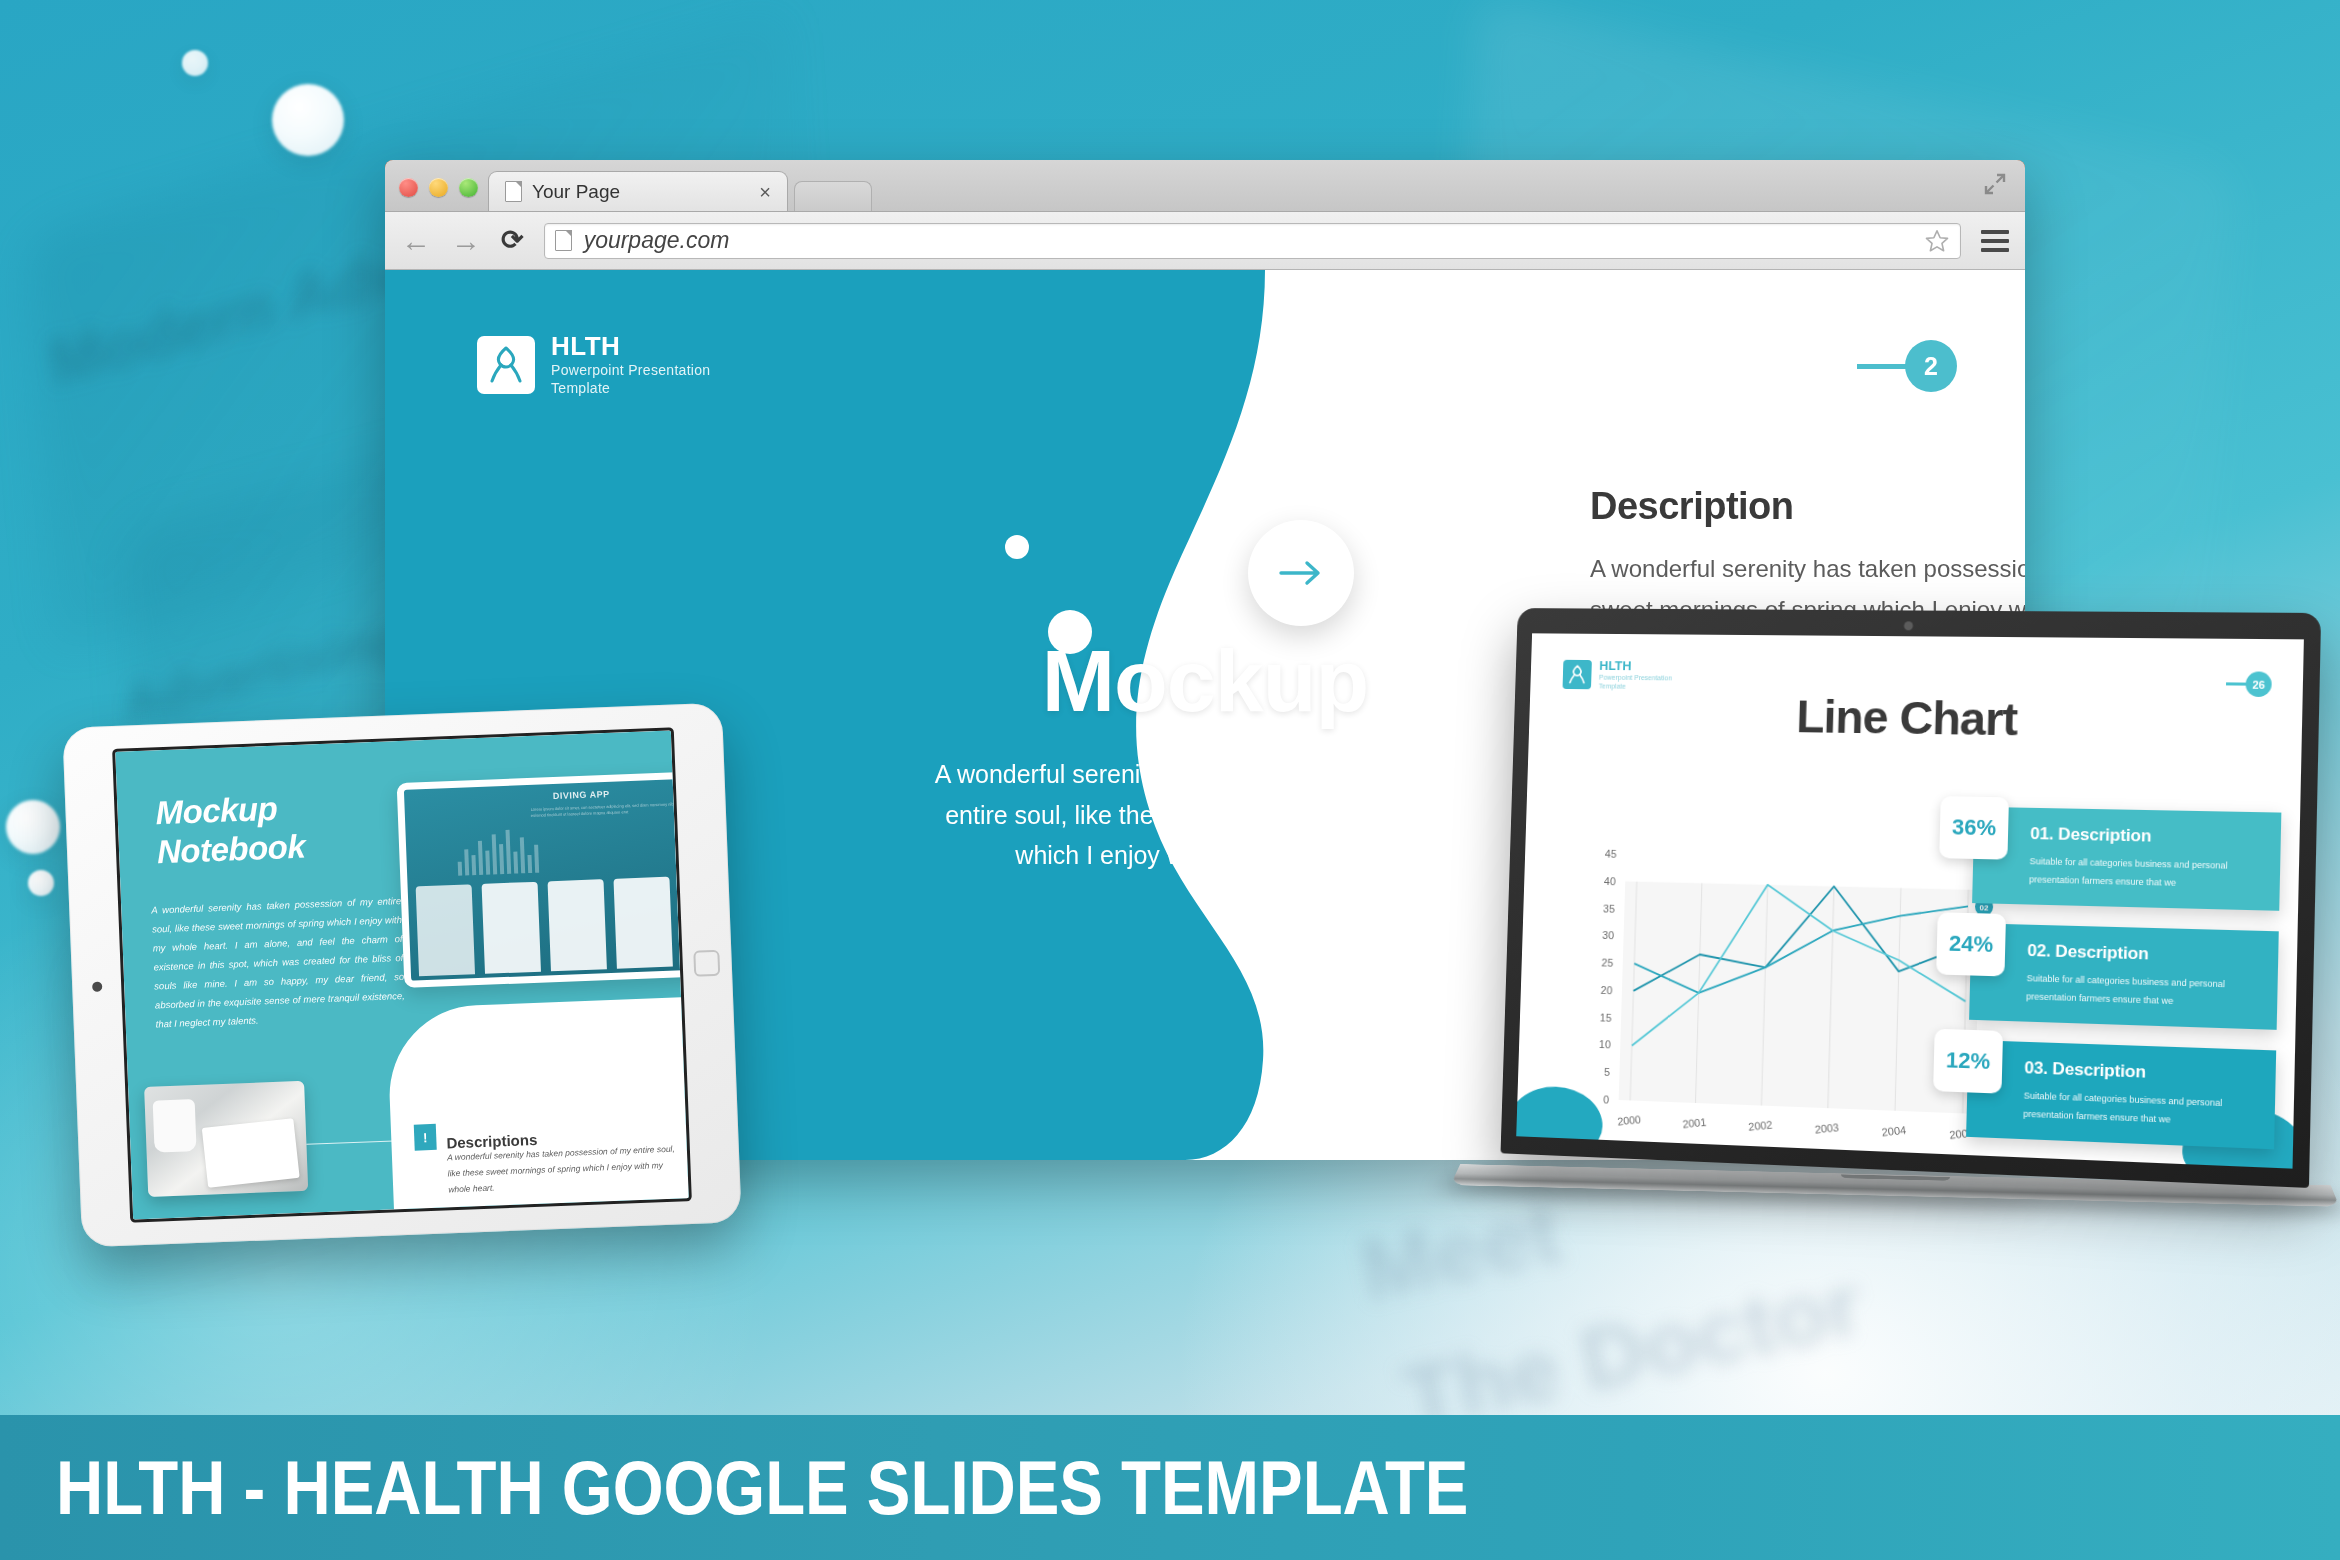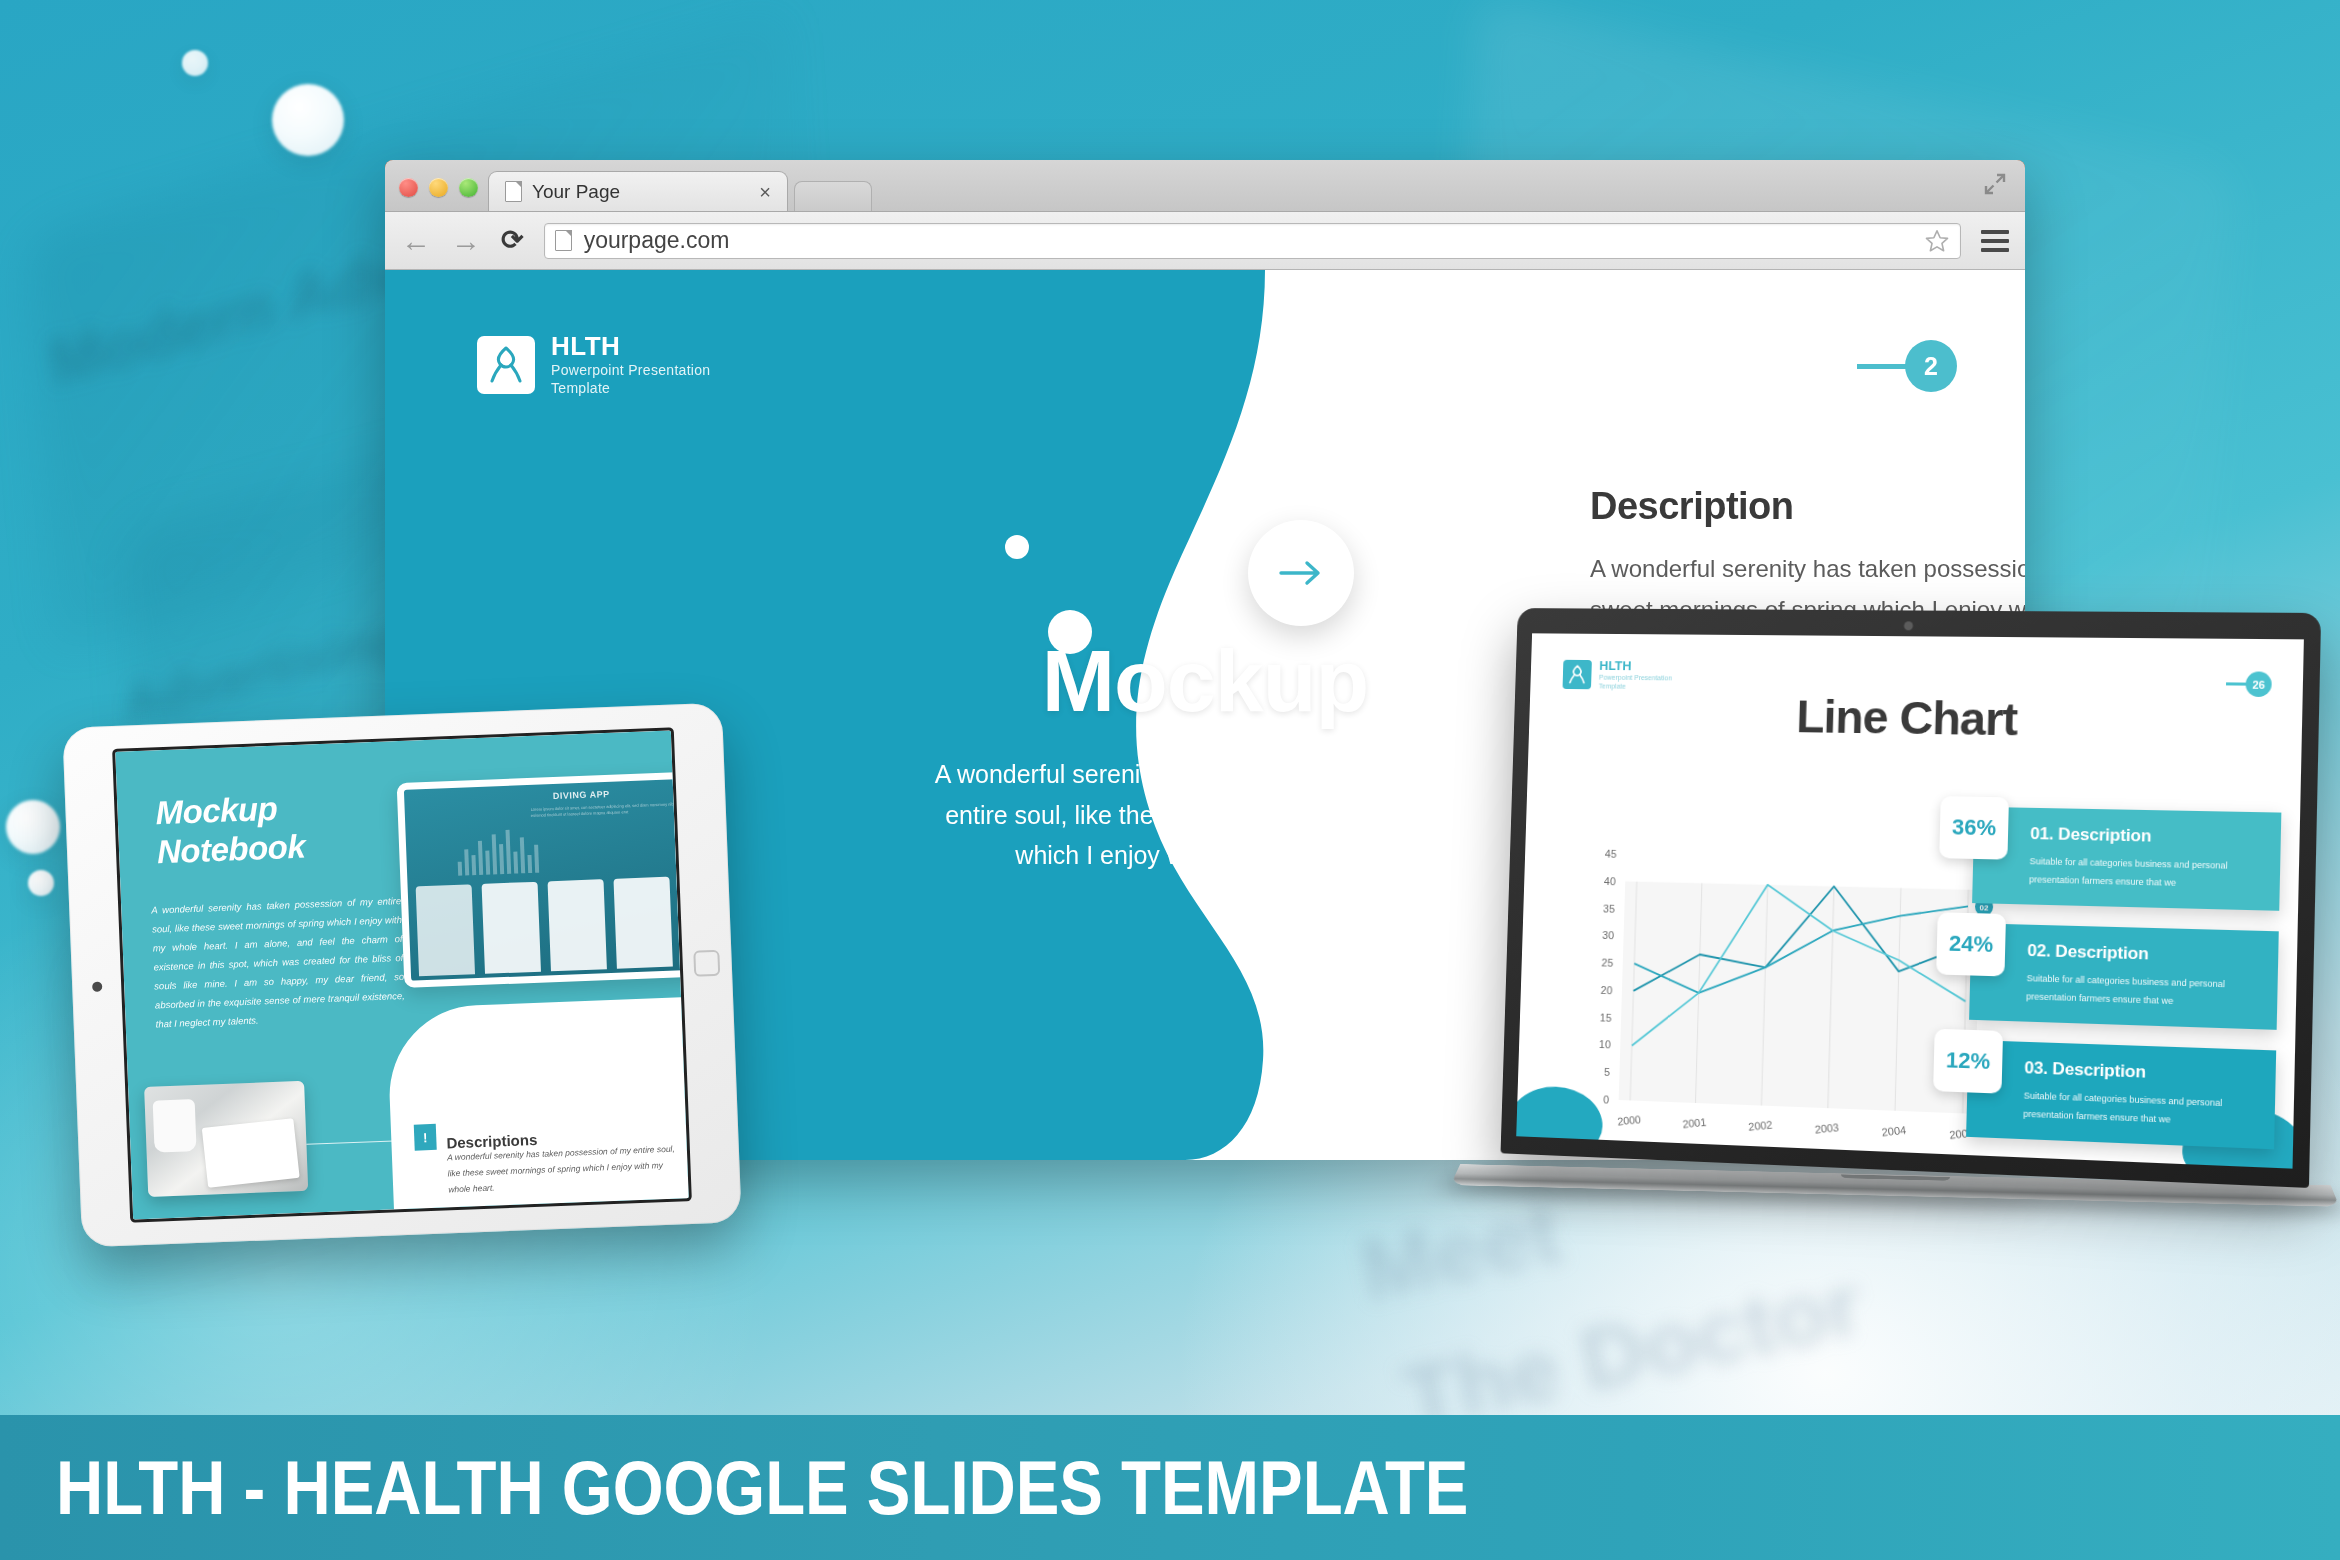--- a/index.html
+++ b/index.html
@@ -114,21 +114,21 @@
     border-bottom: 1px solid #b4b4b4;
     display: flex; align-items: center; gap: 20px; padding: 0 16px;
   }
   .nav-btn { font-size: 30px; color: #9b9b9b; line-height: 1; cursor: pointer; }
   .nav-btn.reload { color: #3a3a3a; font-size: 27px; font-weight: bold; }
   .omnibox {
     flex: 1; height: 36px; background: #fff; border: 1px solid #b8b8b8; border-radius: 4px;
     display: flex; align-items: center; gap: 12px; padding: 0 10px;
     box-shadow: inset 0 1px 2px rgba(0,0,0,.08);
   }
-  .omni-url { font-size: 23px; color: #444; flex: 1; }
+  .omni-url { font-size: 23px; color: #444; flex: 1; font-style: italic; }
   .star-ico { width: 26px; height: 26px; opacity: .6; }
   .menu-ico { width: 28px; display: flex; flex-direction: column; gap: 5px; cursor: pointer; }
   .menu-ico i { display: block; height: 4px; background: #4a4a4a; border-radius: 1px; }
 
   
   .slide { position: relative; width: 100%; height: 890px; background: #fff; overflow: hidden; }
   .teal-blob {
     position: absolute; left: 0; top: 0; width: 100%; height: 100%;
   }
   .agenda-logo { position: absolute; left: 92px; top: 62px; display: flex; align-items: center; gap: 16px; z-index: 4; }

